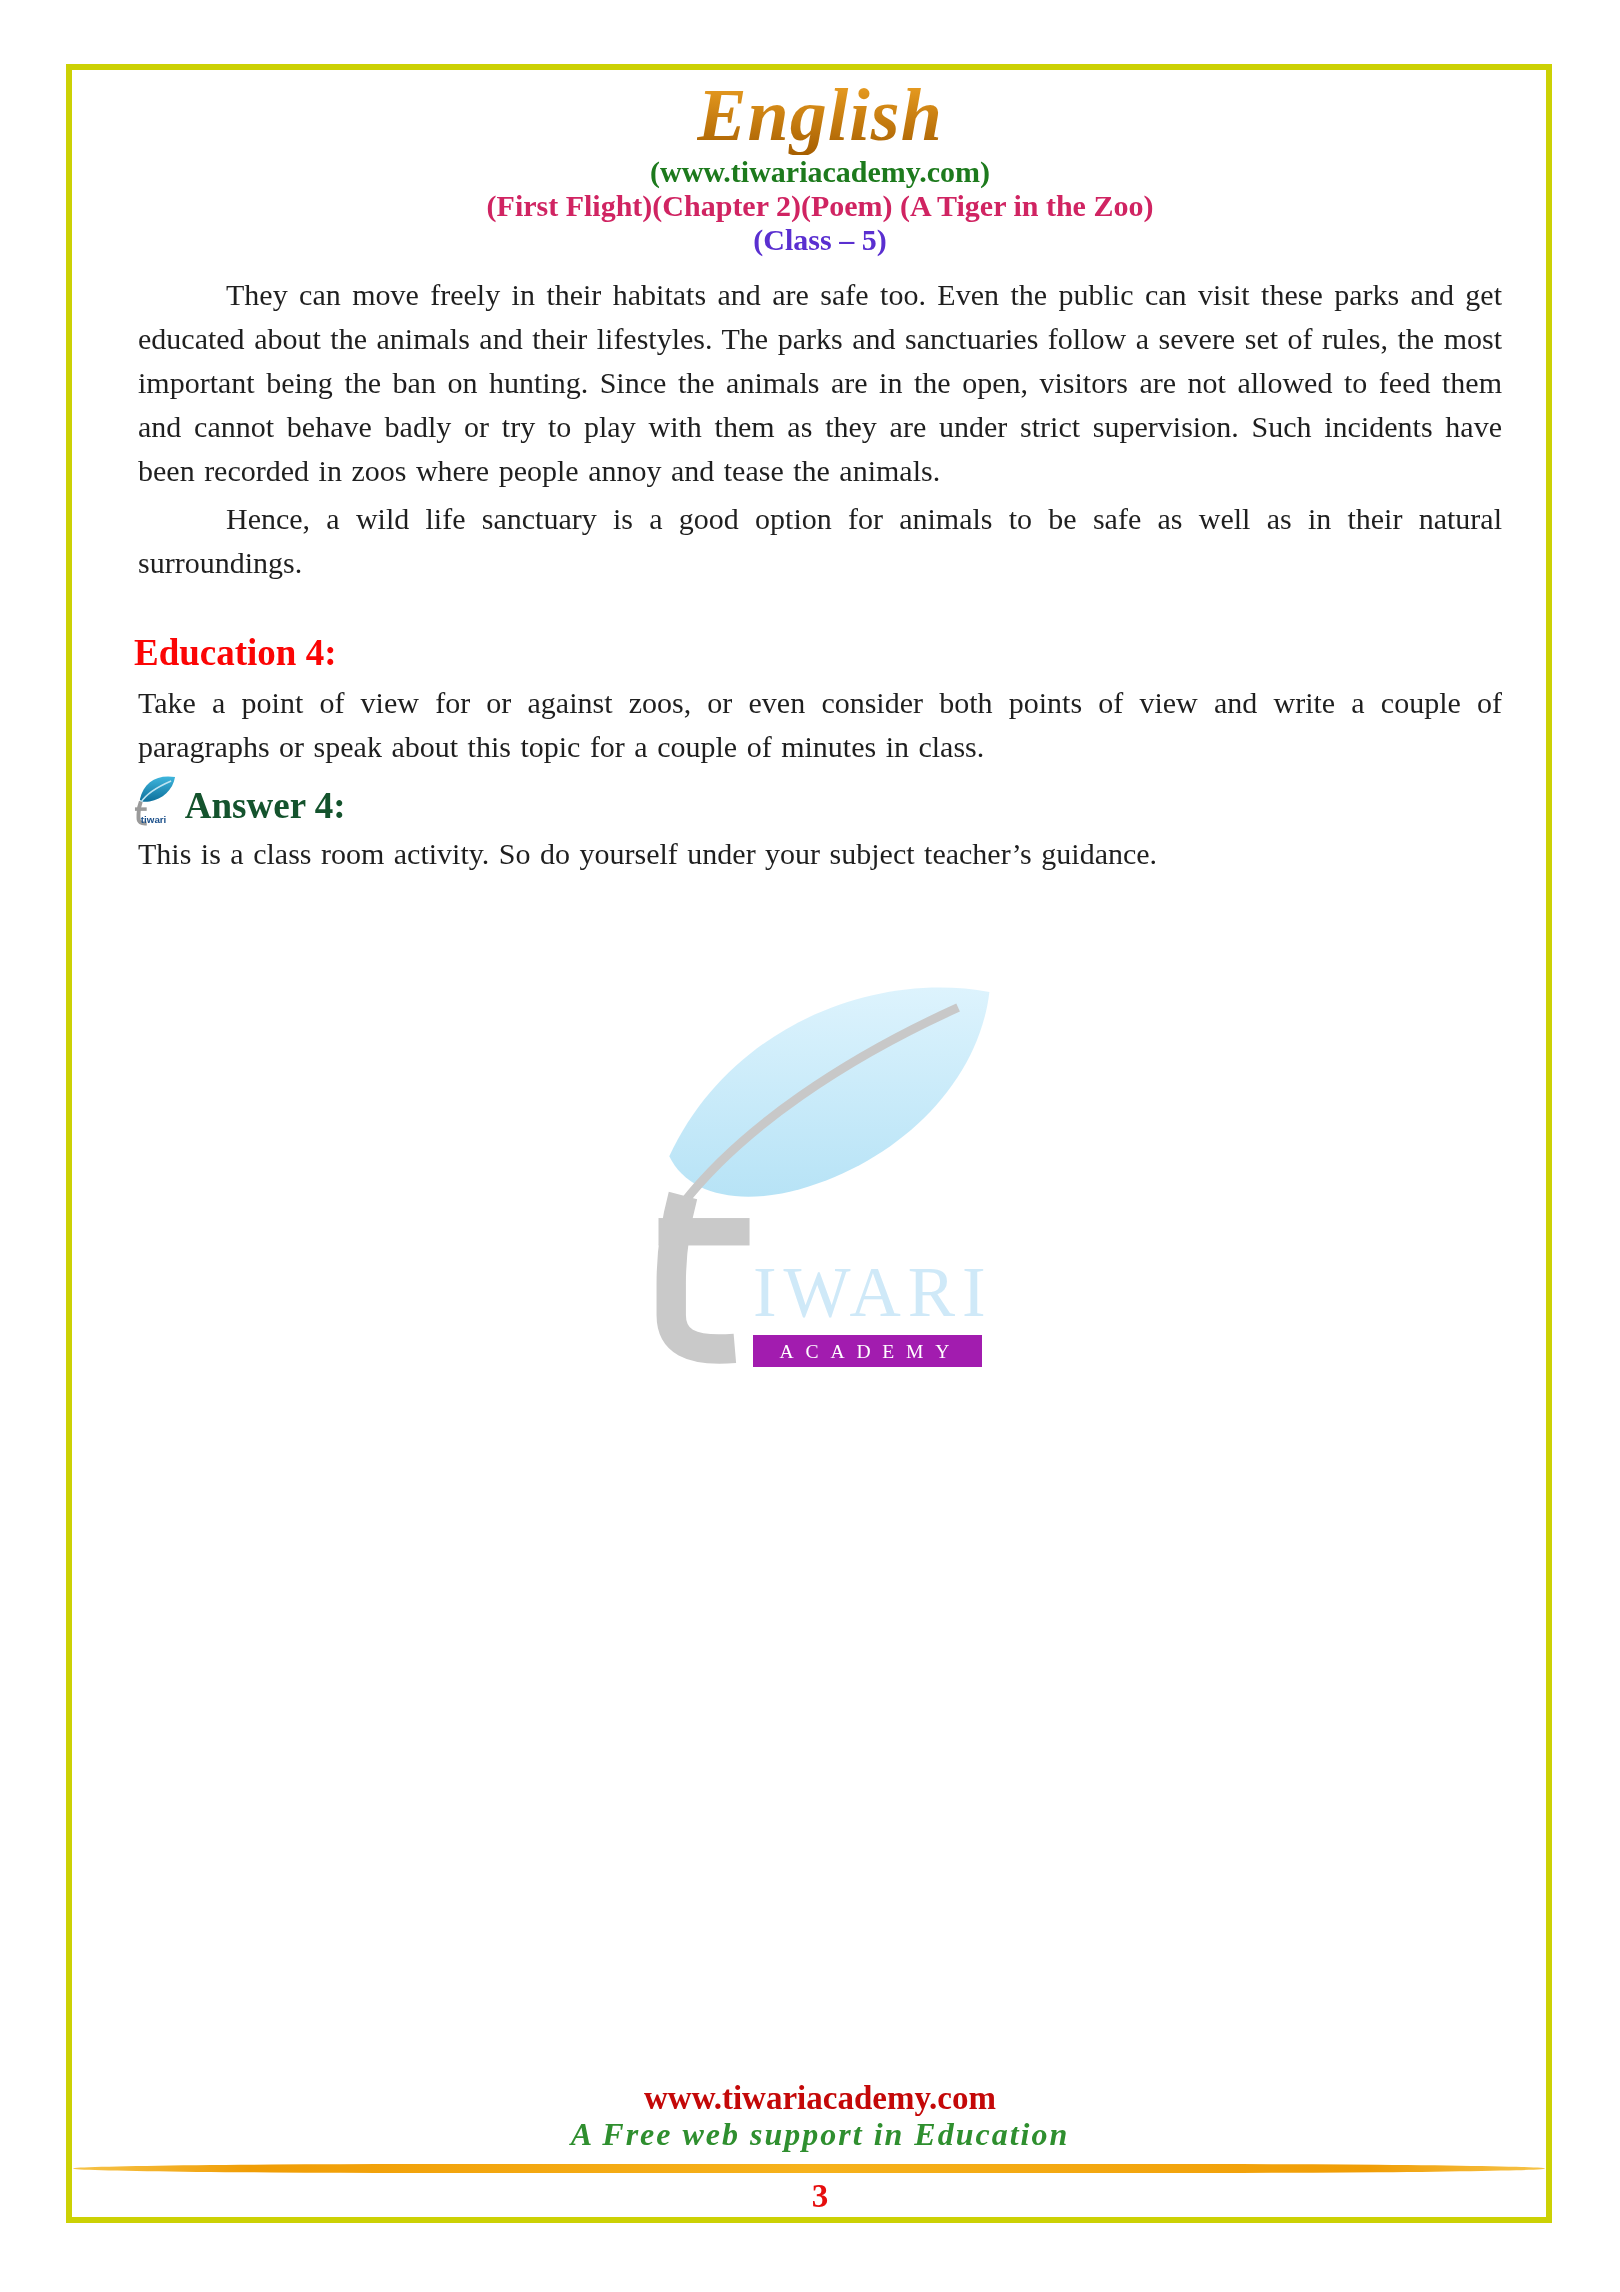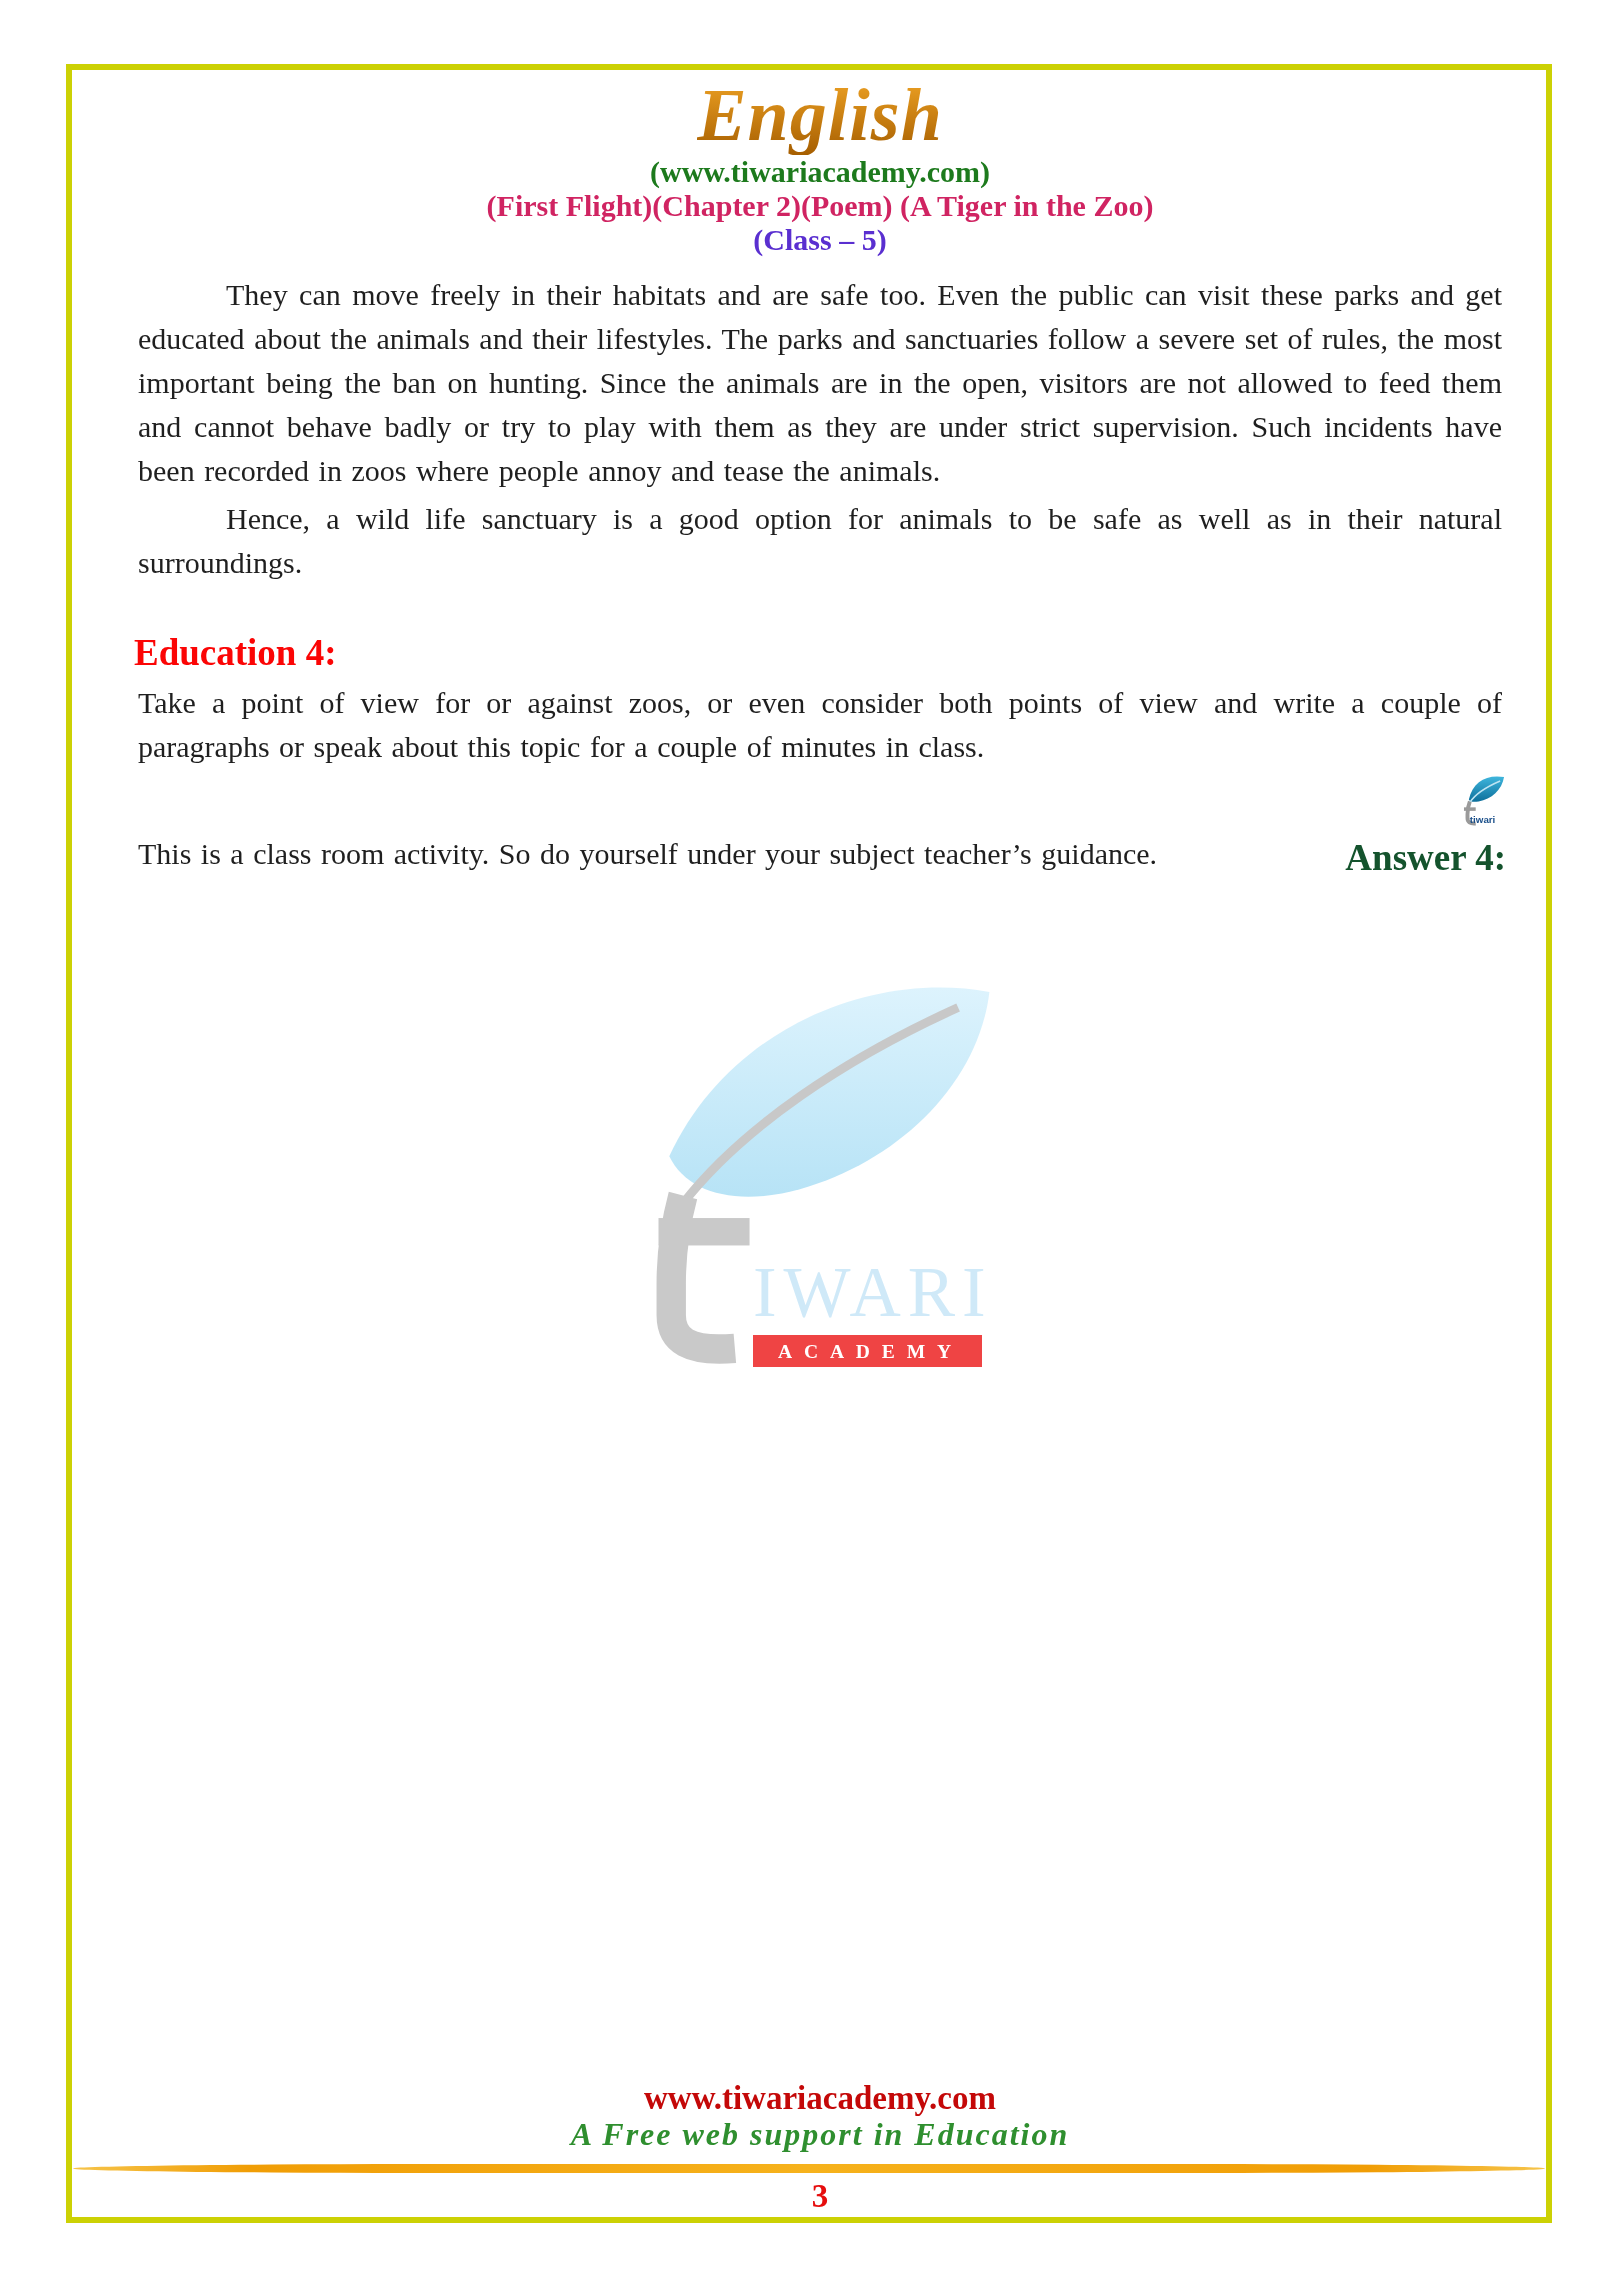--- a/index.html
+++ b/index.html
@@ -30,33 +30,33 @@
   .body-para {
     font-size:30px; line-height:44px; color:#1f1f1f; text-align:justify;
     margin:4px; word-spacing:2px;
   }
   .first-para { margin-top:15.7px; }
   .indent { text-indent:88px; }
   .q-heading {
     font-size:37px; line-height:45px; font-weight:bold; color:#fb0505;
     margin:45px 0 5.9px 0;
   }
-  .a-heading-row { display:flex; align-items:flex-end; gap:7.8px; margin:3.9px 0 2px 0; height:55px;flex-direction:column; }
+  .a-heading-row { display:flex; align-items:flex-end; gap:7.8px; margin:3.9px 0 2px 0; height:55px; }
   .mini-logo { display:inline-block; width:43px; height:55px; }
   .a-heading { font-size:37px; line-height:45px; font-weight:bold; color:#14532d; }
   
   .watermark { position:absolute; left:635px; top:970px; width:421px; height:407px; pointer-events:none; }
   .wm-leaf { position:absolute; left:0; top:0; }
   .wm-word {
     position:absolute; left:118px; top:288px; font-size:71px; line-height:69px;
     color:#cfe9f8; letter-spacing:6.9px; font-family:"Liberation Serif",serif;
   }
   .wm-band {
     position:absolute; left:118px; top:365px; width:229px; height:32px;
-    background:#ef4444; color:#ffffff; font-size:19.6px; font-weight:bold;
+    background:#a21caf; color:#ffffff; font-size:19.6px; font-weight:normal;
     letter-spacing:11.8px; text-align:center; line-height:33px; text-indent:5.9px;
   }
   
   .footer { position:absolute; left:134px; top:2080px; width:1372px; text-align:center; }
   .f-site { font-size:33px; line-height:37px; font-weight:bold; color:#c40808; }
   .f-tag  { font-size:32px; line-height:35px; font-weight:bold; font-style:italic;
             color:#2f8f2f; letter-spacing:2px; }
   .f-line {
     position:absolute; left:73px; top:2164px; width:1472px; height:8.8px;
     background:linear-gradient(90deg,#f6c44a 0%,#f09d05 12%,#f6b21c 50%,#f09d05 88%,#f6c44a 100%);

